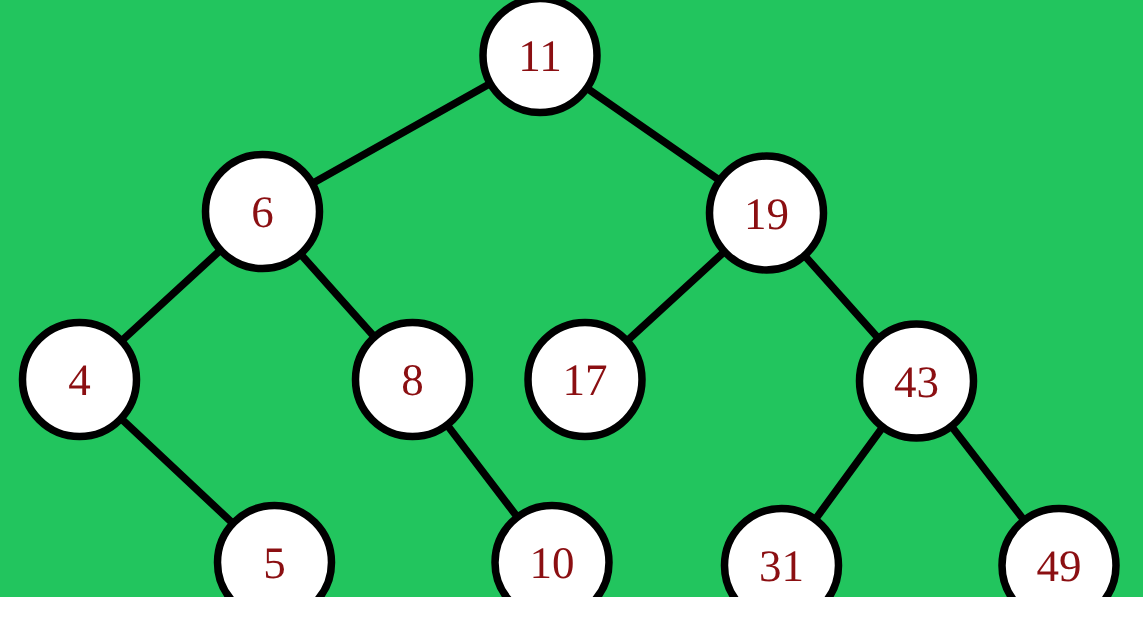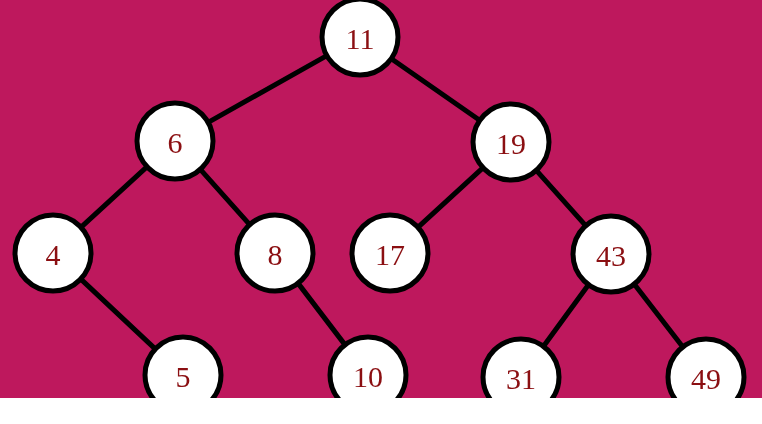--- a/index.html
+++ b/index.html
@@ -7,21 +7,21 @@
     padding: 0;
     background: #ffffff;
   }
   body {
     font-family: "Liberation Serif", serif;
   }
   #canvas {
     position: relative;
     width: 762px;
     height: 398px;
-    background: #be185d;
+    background: #22c55e;
     overflow: hidden;
   }
   #tree-svg {
     position: absolute;
     left: 0;
     top: 0;
     width: 762px;
     height: 424px;
   }
   .edge-line {

